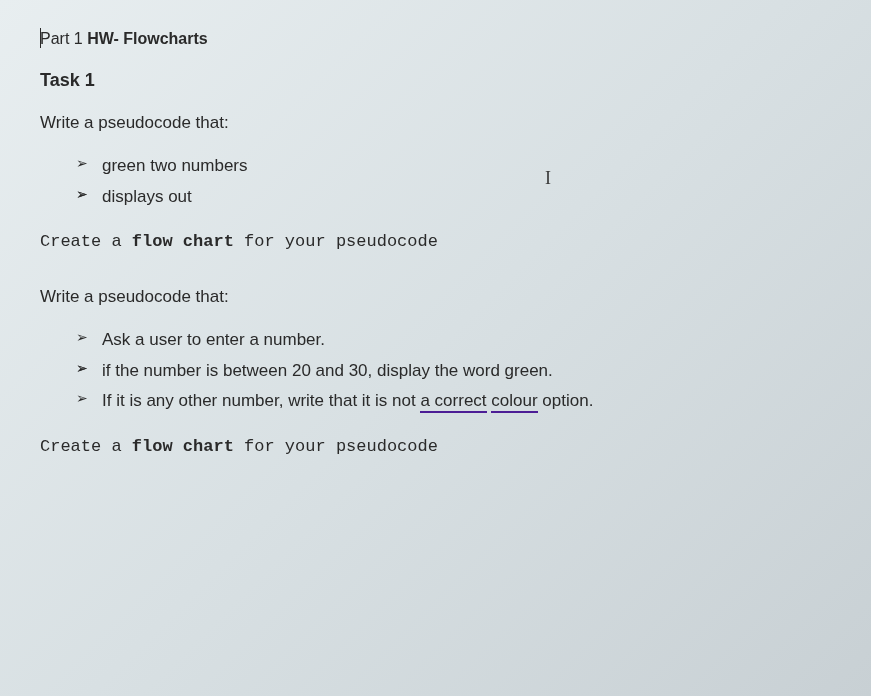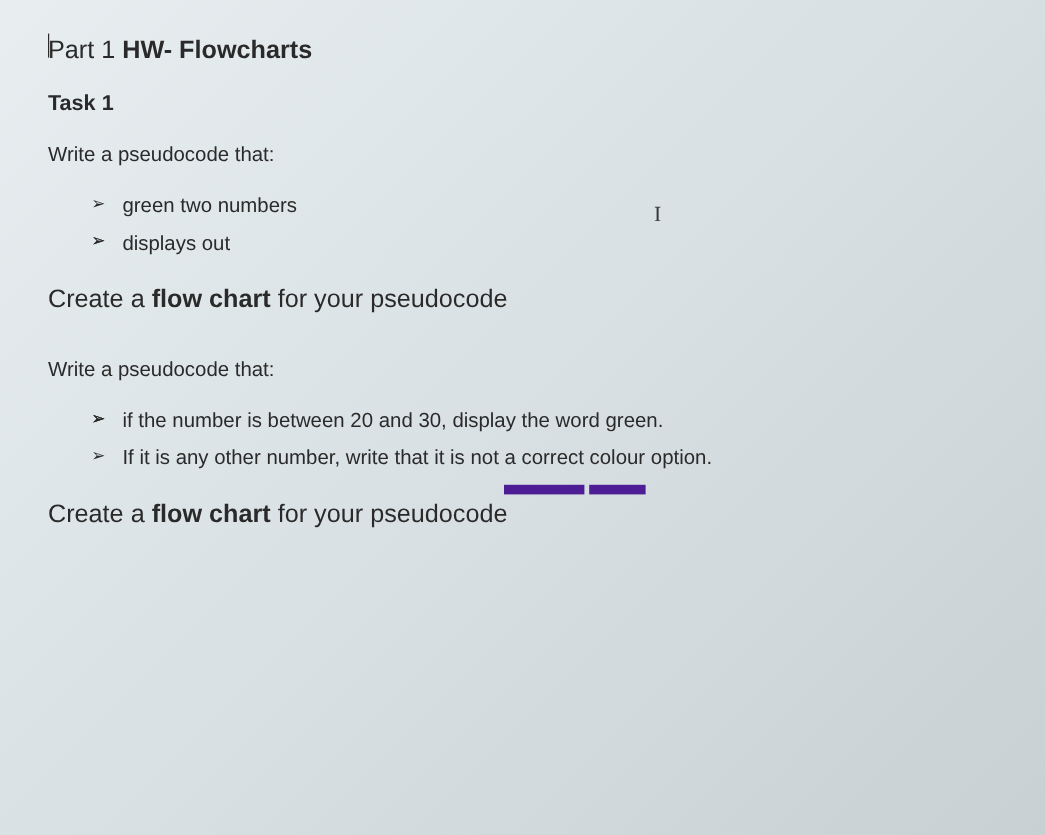--- a/index.html
+++ b/index.html
@@ -14,21 +14,21 @@
       font-family: Arial, Helvetica, sans-serif;
       color: #2a2a2a;
       padding: 30px 40px;
       position: relative;
       overflow: hidden;
     }
     .page {
       background: transparent;
     }
     .heading-main {
-      font-size: 21px;
+      font-size: 16px;
       font-weight: normal;
       margin-bottom: 22px;
     }
     .heading-main .bold {
       font-weight: bold;
     }
     .task-label {
       font-size: 18px;
       font-weight: bold;
       margin-bottom: 22px;
@@ -50,32 +50,33 @@
       padding-left: 26px;
     }
     .bullet-list li .arrow {
       position: absolute;
       left: 0;
       top: 0;
       font-size: 14px;
       color: #2a2a2a;
     }
     .instruction {
-      font-size: 21px;
+      font-size: 17px;
       margin-bottom: 36px;
+      font-family: Liberation Mono, monospace;
     }
     .instruction .bold {
       font-weight: bold;
     }
     .task2-block {
       margin-top: 10px;
     }
     .spellcheck {
-      border-bottom: 8px solid #4c1d95;
-      padding-bottom: 13px;
+      border-bottom: 2px solid #4c1d95;
+      padding-bottom: 1px;
     }
     .cursor {
       position: absolute;
       left: 545px;
       top: 168px;
       font-family: serif;
       font-size: 18px;
       color: #3a3a3a;
     }
     .text-cursor {
@@ -121,20 +122,21 @@
   </div>
 
   <div class="task2-block">
 
 
     <div class="prompt">Write a pseudocode that:</div>
 
     <ul class="bullet-list">
       <li>
         <span class="arrow">➢</span>
+        <span>Ask a user to enter a number.</span>
       </li>
       <li>
         <span class="arrow">➢</span>
       </li>
       <li>
         <span class="arrow">➢</span>
         <span>if the number is between 20 and 30, display the word green.</span>
       </li>
       <li>
         <span class="arrow">➢</span>

